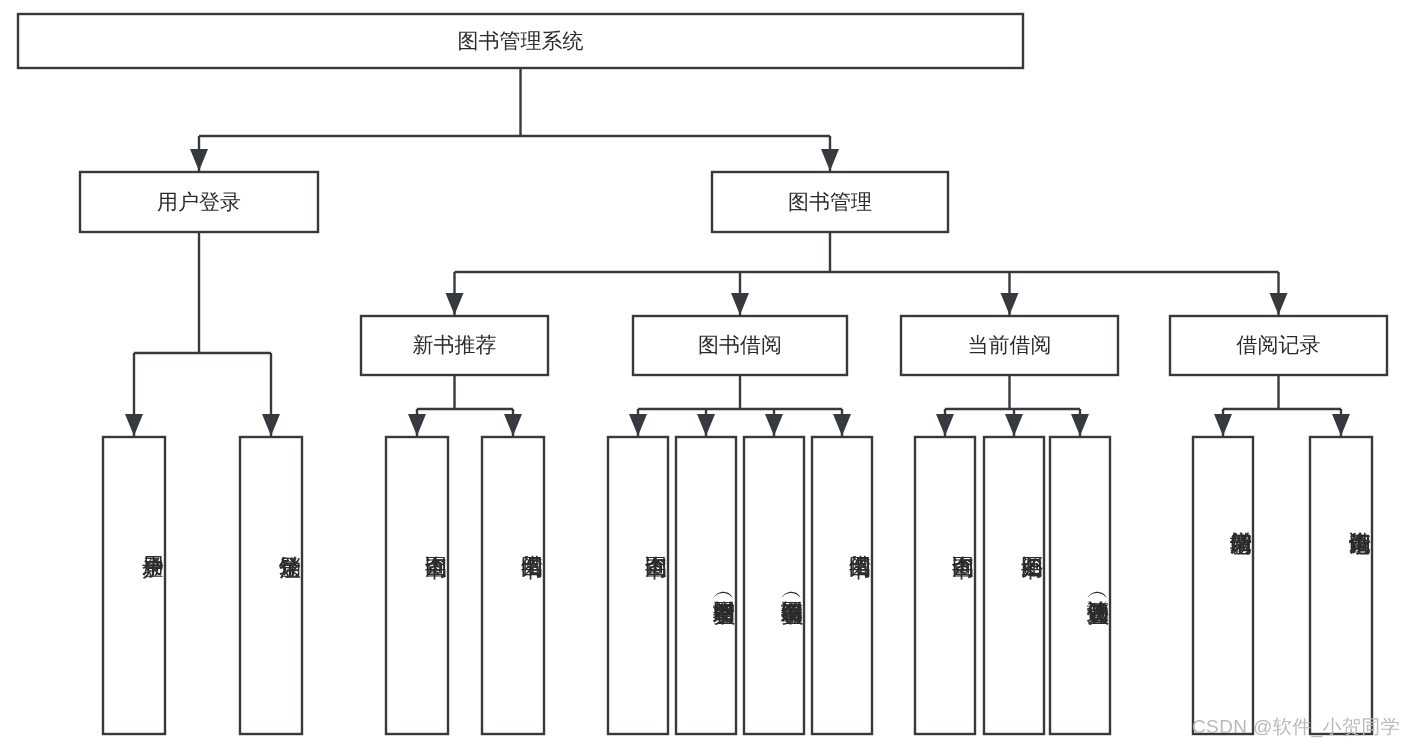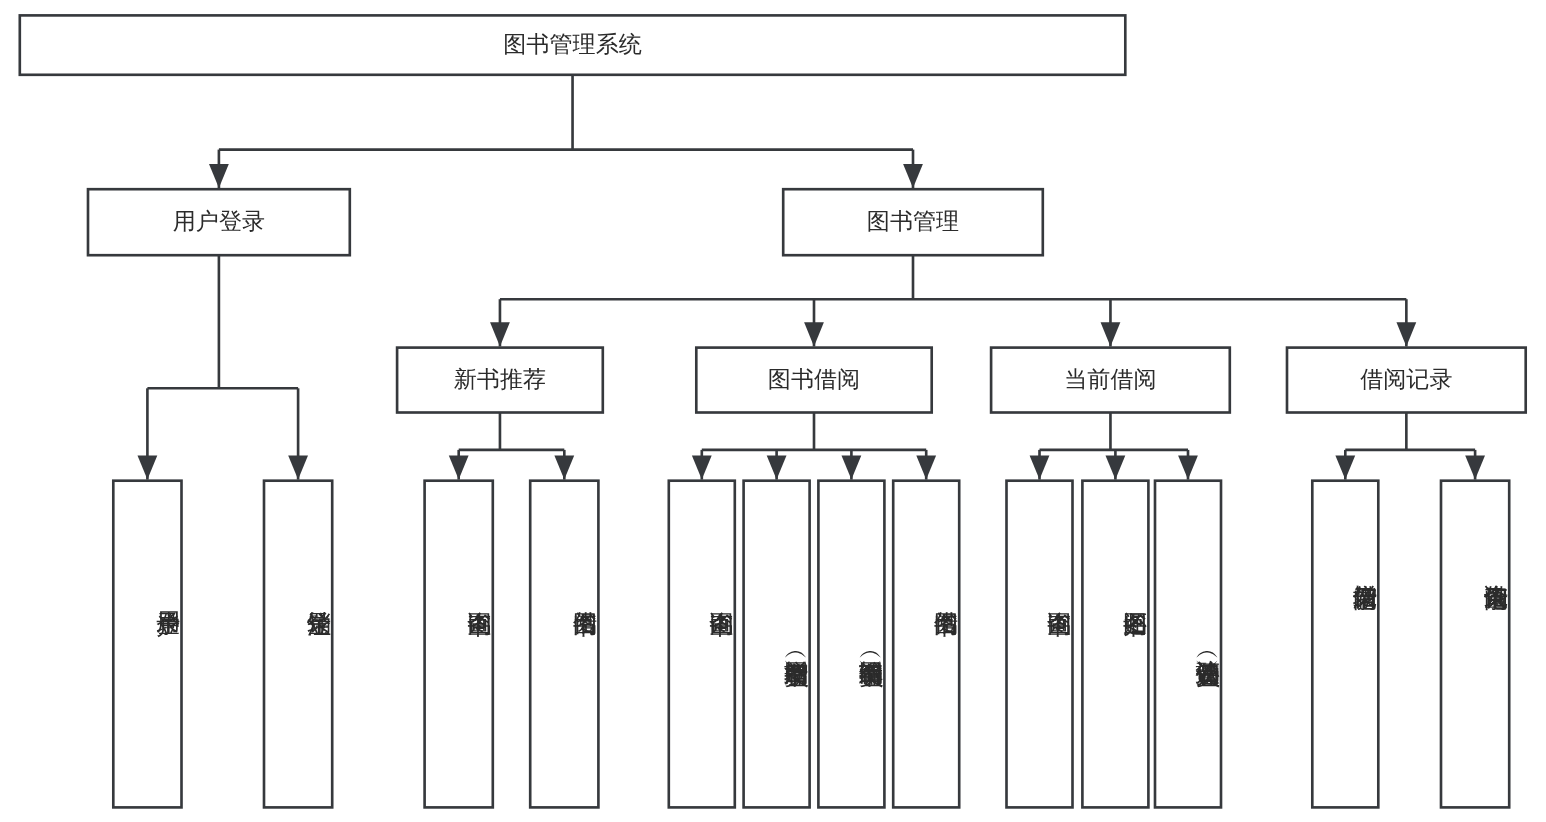--- a/index.html
+++ b/index.html
@@ -175,14 +175,15 @@
       <div class="node-label-v" style="left: 676px; width: 60px; height: 281px; top: 445px;">新增图书（管理员）</div>
       <div class="node-label-v" style="left: 744px; width: 60px; height: 281px; top: 445px;">编辑图书（管理员）</div>
       <div class="node-label-v" style="left: 812px; width: 60px; height: auto; top: 537.5px;">借阅图书</div>
       <div class="node-label-v" style="left: 915px; width: 60px; height: auto; top: 537.5px;">查询图书</div>
       <div class="node-label-v" style="left: 984px; width: 60px; height: auto; top: 537.5px;">归还图书</div>
       <div class="node-label-v" style="left: 1050px; width: 60px; height: 281px; top: 445px;">确认归还（管理员）</div>
       <div class="node-label-v" style="left: 1193px; width: 60px; height: auto; top: 513.5px;">新增借阅记录</div>
       <div class="node-label-v" style="left: 1310px; width: 62px; height: auto; top: 513.5px;">查询借阅记录</div>
     </div>
 
+  <div class="watermark" style="left: 1192px; top: 714px;">CSDN @软件_小贺同学</div>
 
 </div>
 
 </body></html>

